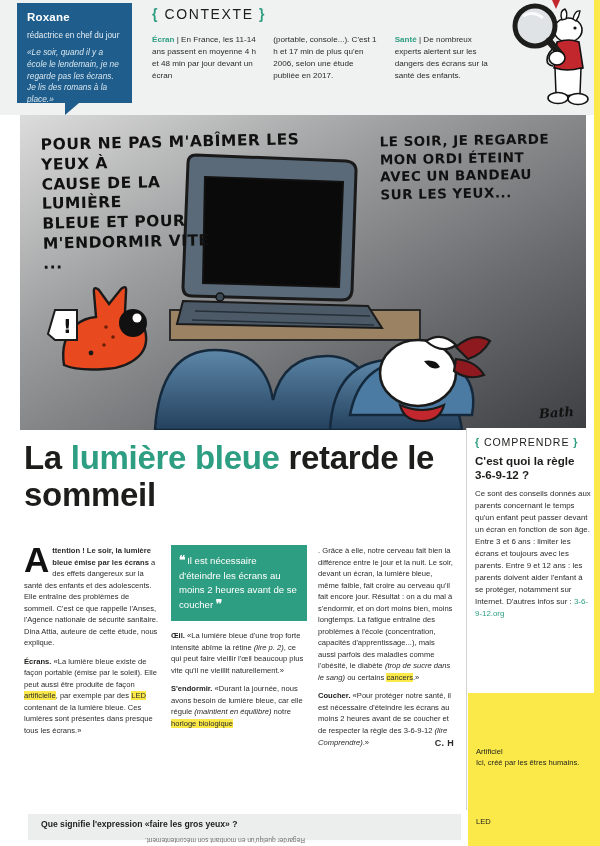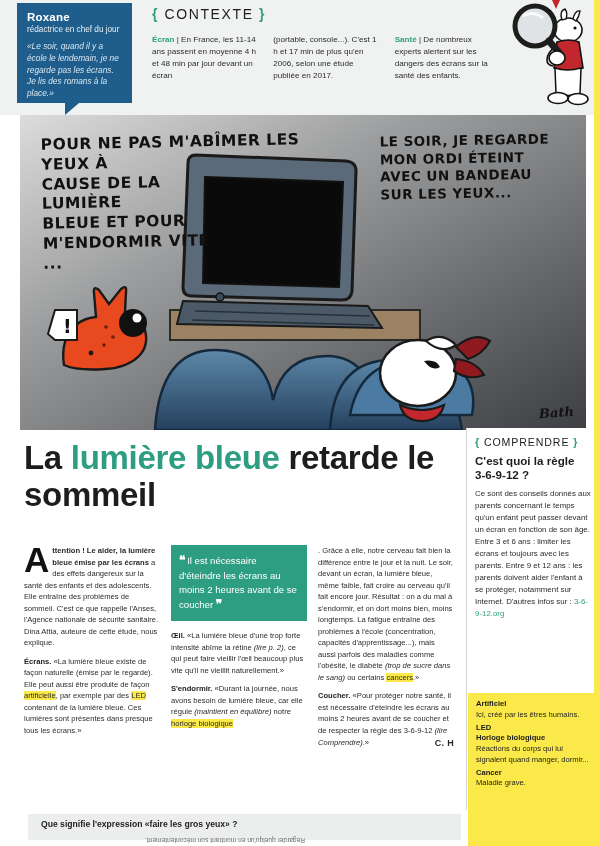--- a/index.html
+++ b/index.html
@@ -19,21 +19,21 @@
   }
   .roxane-box {
     position: absolute; left: 17px; top: 3px; width: 115px; height: 100px;
     background: #1f5e8c; color: #fff; padding: 8px 9px 6px 10px;
   }
   .roxane-box:after {
     content: ""; position: absolute; left: 48px; bottom: -12px;
     border-left: 14px solid #1f5e8c; border-bottom: 12px solid transparent;
   }
   .roxane-name { font-size: 11.5px; font-weight: bold; line-height: 1.1; letter-spacing: .2px;}
-  .roxane-role { font-size: 8.2px; line-height: 1.15; margin-top: 1px; color:#e8eef3;}
+  .roxane-role { font-size: 8.2px; line-height: 1.15; margin-top: 7px; color:#e8eef3;}
   .roxane-quote {
     font-size: 8.3px; font-style: italic; line-height: 1.42; margin-top: 7px; color: #d8e6ef;
   }
 
   .contexte-head {
     position: absolute; left: 152px; top: 6px;
     font-size: 14px; letter-spacing: 1.6px; color: #1d1d1b; font-weight: 400;
   }
   .contexte-head .br { color: #2e9e82; font-weight: bold; }
 
@@ -119,21 +119,21 @@
   .sb-body {
     font-size: 7.9px; line-height: 1.52; color: #2b2b2b; padding: 5px 8px 0 9px;
   }
   .sb-link { color: #2e9e82; }
 
   .glossary {
     position: absolute; left: 2px; top: 265px; width: 132px; height: 155px;
     background: #fbe94a; padding: 6px 8px 4px 8px;
     font-size: 7.6px; line-height: 1.42; color: #1d1d1b;
   }
-  .glossary dt { font-weight: bold; }
+  .glossary dt { font-weight: normal; margin-top: 48px; }
   .glossary dd { margin-bottom: 2px; }
 
   
   .quiz {
     position: absolute; left: 28px; top: 814px; width: 433px; height: 26px;
     background: #eceded; padding: 5px 0 0 13px;
   }
   .quiz-q { font-size: 8.6px; font-weight: bold; color: #1d1d1b; }
   .quiz-a {
     font-size: 6.6px; color: #6d6d6d; transform: rotate(180deg);
@@ -264,24 +264,24 @@
   </div>
 
   <h1 class="headline">
     <span>La </span><span class="accent">lumière bleue</span><span> retarde le sommeil</span>
   </h1>
 
   <div class="body-cols">
 
     <div class="bcol">
       <p>
-        <span class="dropcap">A</span><span class="lead-bold">ttention ! Le aider, la lumière bleue émise par les écrans</span><span> a des effets dangereux sur la santé des enfants et des adolescents. Elle entraîne des problèmes de sommeil. C'est ce que rappelle l'Anses, l'Agence nationale de sécurité sanitaire. Dina Attia, auteure de cette étude, nous explique.</span>
-      </p>
-      <p>
-        <b>Écrans.</b><span> «La lumière bleue existe de façon naturelle (émise par le regarde). Elle peut aussi être produite de façon </span><span class="hl">artificielle</span><span>, par exemple par des </span><span class="hl">LED</span><span> contenant de la lumière bleue. Ces lumières sont présentes dans presque tous les écrans.»</span>
+        <span class="dropcap">A</span><span class="lead-bold">ttention ! Le soir, la lumière bleue émise par les écrans</span><span> a des effets dangereux sur la santé des enfants et des adolescents. Elle entraîne des problèmes de sommeil. C'est ce que rappelle l'Anses, l'Agence nationale de sécurité sanitaire. Dina Attia, auteure de cette étude, nous explique.</span>
+      </p>
+      <p>
+        <b>Écrans.</b><span> «La lumière bleue existe de façon portable (émise par le soleil). Elle peut aussi être produite de façon </span><span class="hl">artificielle</span><span>, par exemple par des </span><span class="hl">LED</span><span> contenant de la lumière bleue. Ces lumières sont présentes dans presque tous les écrans.»</span>
       </p>
     </div>
 
     <div class="bcol">
       <div class="pullquote">
         <span class="q">❝</span>
         <span>Il est nécessaire d'éteindre les écrans</span>
         <span>au moins 2 heures avant de se coucher</span>
         <span class="q">❞</span>
       </div>

